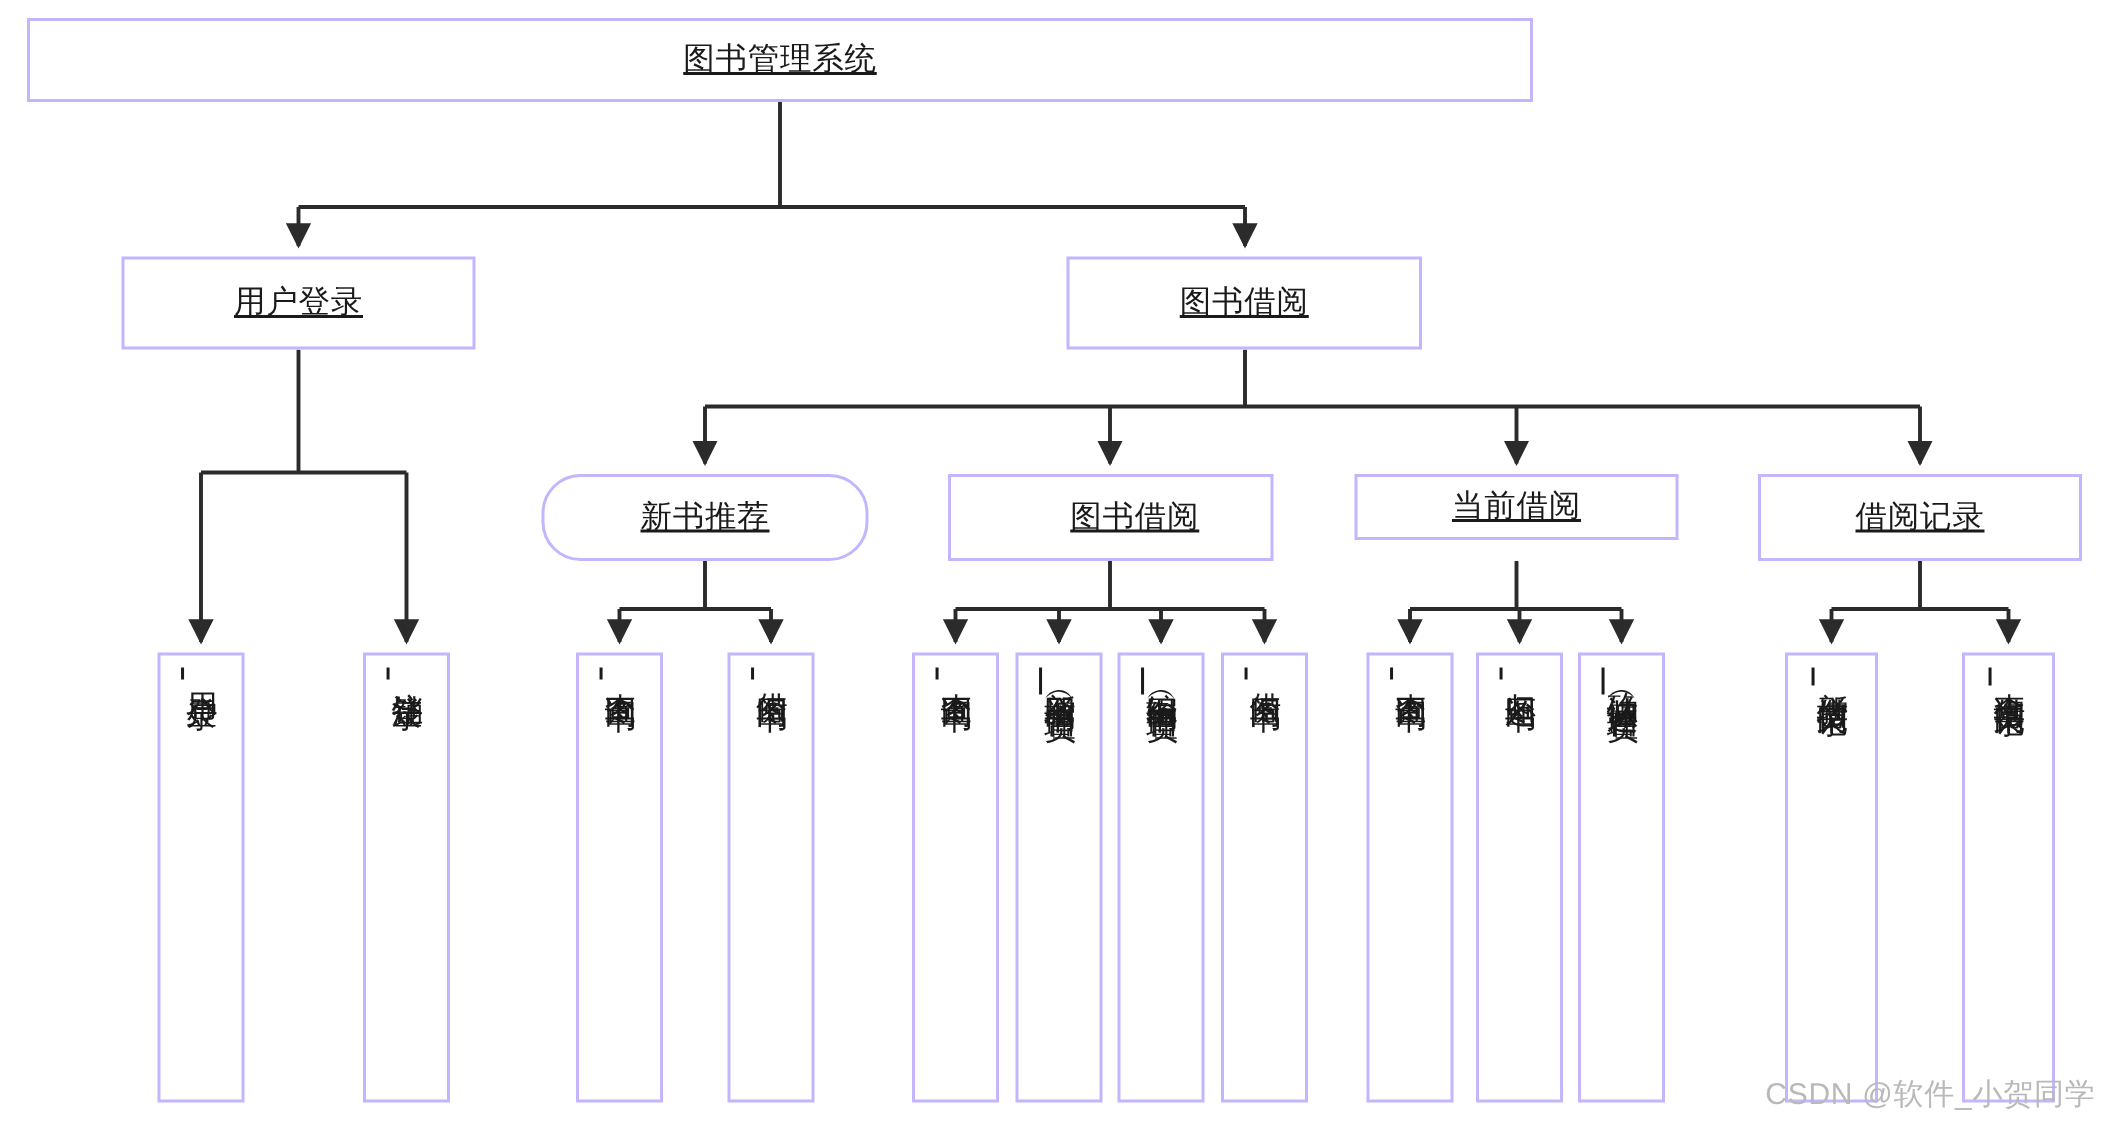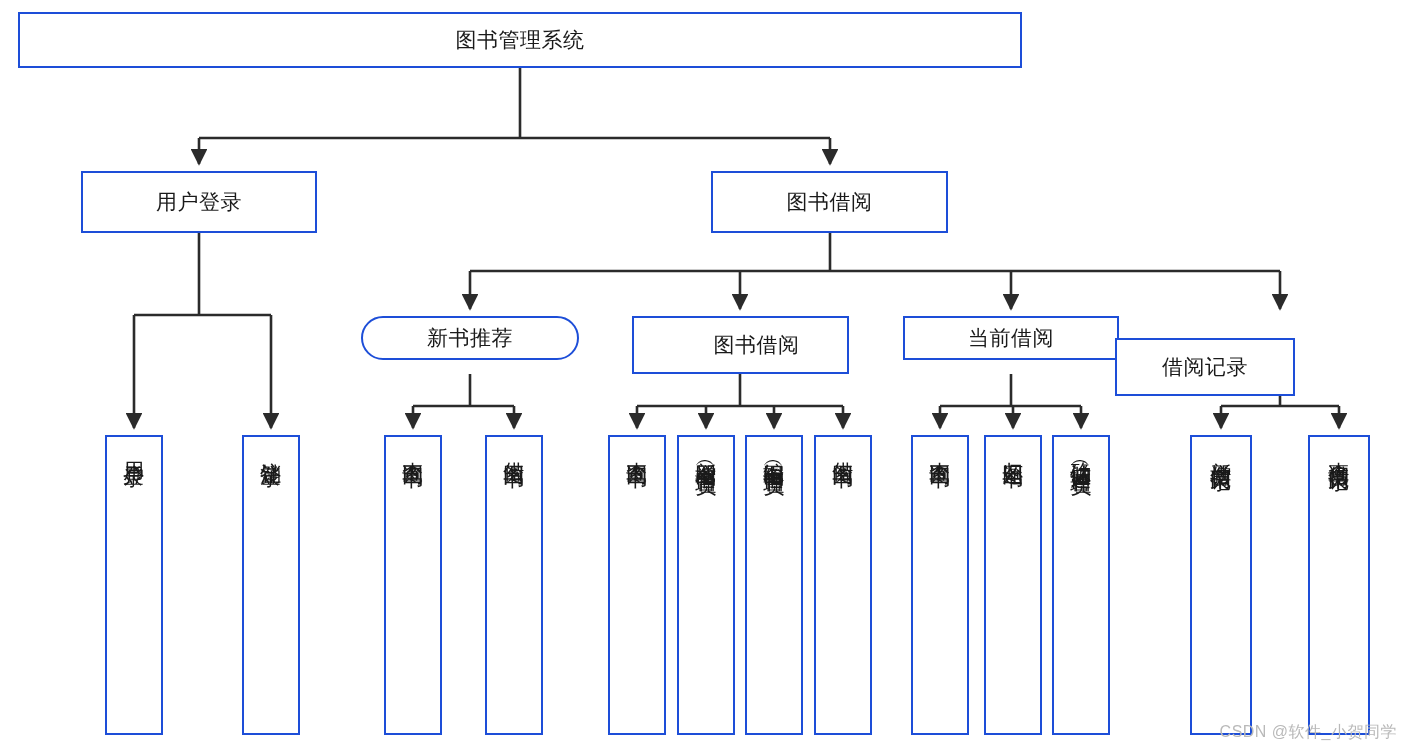--- a/index.html
+++ b/index.html
@@ -21,26 +21,27 @@
     position: absolute;
     left: 0;
     top: 0;
     width: 1405px;
     height: 747px;
     pointer-events: none;
   }
   .node {
     position: absolute;
     box-sizing: border-box;
-    border: 2px solid #1d4ed8;
+    border: 2px solid #c4b5fd;
     background: #ffffff;
     display: flex;
     align-items: center;
     justify-content: center;
     color: #1a1a1a;
+    text-decoration: underline;
   }
   .node-label {
     font-size: 21px;
     line-height: 1.22;
     letter-spacing: 0.5px;
     white-space: nowrap;
     text-align: center;
   }
   
   .node.leaf {
@@ -52,21 +53,21 @@
     text-orientation: upright;
     white-space: nowrap;
     font-size: 21px;
     line-height: 1.02;
     letter-spacing: 2px;
   }
   .watermark {
     position: absolute;
     right: 8px;
     bottom: 4px;
-    font-size: 16px;
+    font-size: 20px;
     color: #b9b9b9;
     white-space: nowrap;
     pointer-events: none;
     letter-spacing: 0.5px;
   }
 </style>
 </head>
 <body>
 
 <div id="stage">
@@ -126,30 +127,30 @@
     <span class="node-label">图书管理系统</span>
   </div>
 
   <div class="node" style="left:81px; top:171px; width:236px; height:62px;">
     <span class="node-label">用户登录</span>
   </div>
   <div class="node" style="left:711px; top:171px; width:237px; height:62px;">
     <span class="node-label">图书借阅</span>
   </div>
 
-  <div class="node" style="left:361px; top:316px; width:218px; height:44px;border-radius:26px;">
+  <div class="node" style="left:361px; top:316px; width:218px; height:58px;border-radius:26px;">
     <span class="node-label">新书推荐</span>
   </div>
   <div class="node" style="left:632px; top:316px; width:217px; height:58px;padding-left:32px;">
     <span class="node-label">图书借阅</span>
   </div>
   <div class="node" style="left:903px; top:316px; width:216px; height:44px;justify-content:center;">
     <span class="node-label">当前借阅</span>
   </div>
-  <div class="node" style="left:1115px; top:316px; width:180px; height:58px;margin-top:22px;">
+  <div class="node" style="left:1172px; top:316px; width:216px; height:58px;">
     <span class="node-label">借阅记录</span>
   </div>
 
   <div class="node leaf" style="left:105px; top:435px; width:58px; height:300px;">
     <span class="node-label">用户登录</span>
   </div>
   <div class="node leaf" style="left:242px; top:435px; width:58px; height:300px;">
     <span class="node-label">注销登录</span>
   </div>
 

